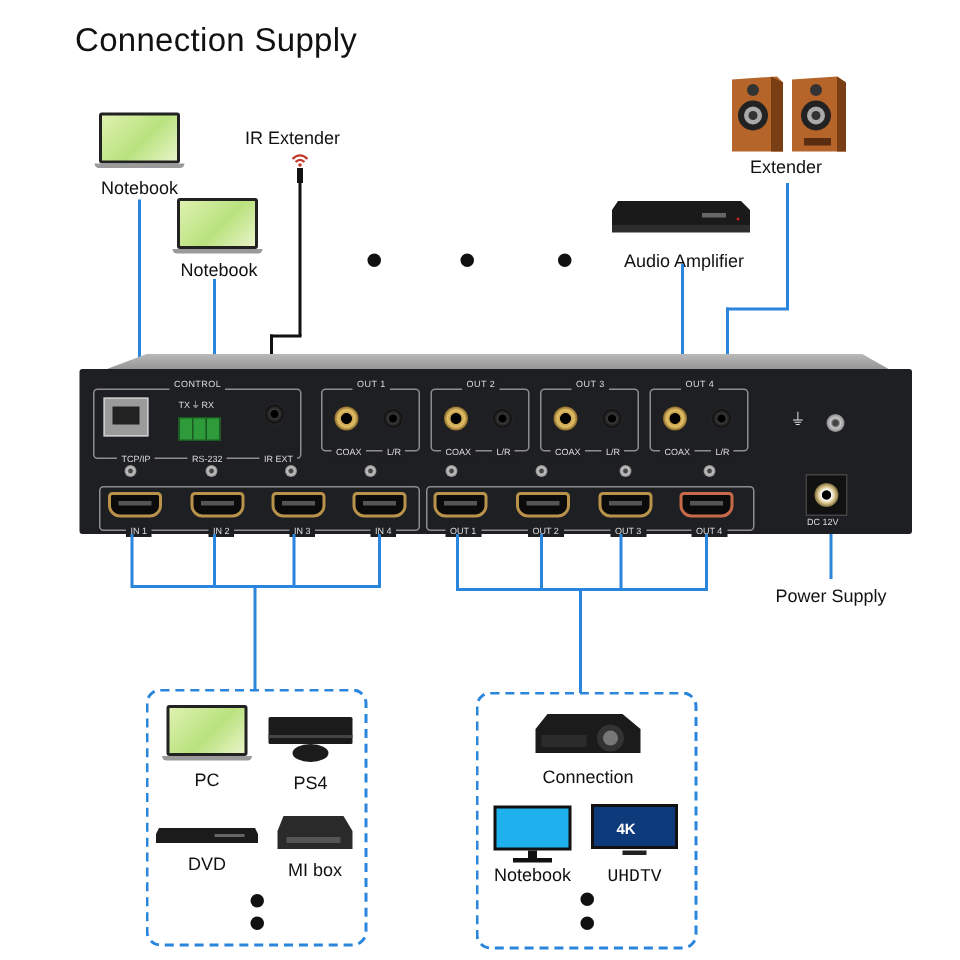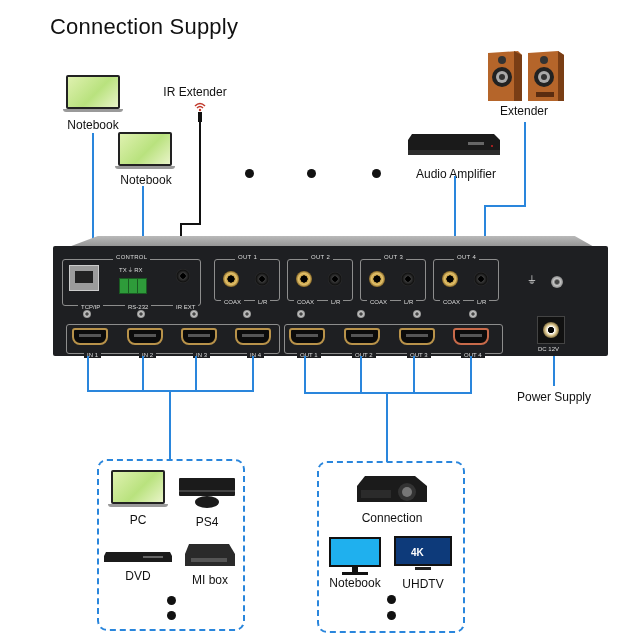--- a/index.html
+++ b/index.html
@@ -238,15 +238,15 @@
   <rect x="24" y="31" width="6" height="5" fill="#111"></rect>
   <rect x="14" y="36" width="26" height="3" fill="#111"></rect>
 </svg>
 <div class="abs label" style="left:325px; top:576px; width:60px;">Notebook</div>
 <svg class="abs" style="left:393px; top:535px;" width="60" height="38">
   <rect x="1" y="1" width="58" height="30" fill="#111"></rect>
   <rect x="3" y="3" width="54" height="26" fill="#0d3a7a"></rect>
   <text x="18" y="21" fill="#fff" font-size="10" font-family="Liberation Sans, sans-serif" font-weight="bold">4K</text>
   <rect x="22" y="32" width="16" height="3" fill="#222"></rect>
 </svg>
-<div class="abs label" style="left:393px; top:577px; width:60px;">UHDTV</div>
+<div class="abs label" style="left:393px; top:577px; width:60px;font-family:Liberation Mono, monospace;">UHDTV</div>
 <div class="abs dot" style="left:387px; top:595px;"></div>
 <div class="abs dot" style="left:387px; top:611px;"></div>
 
 </body></html>

